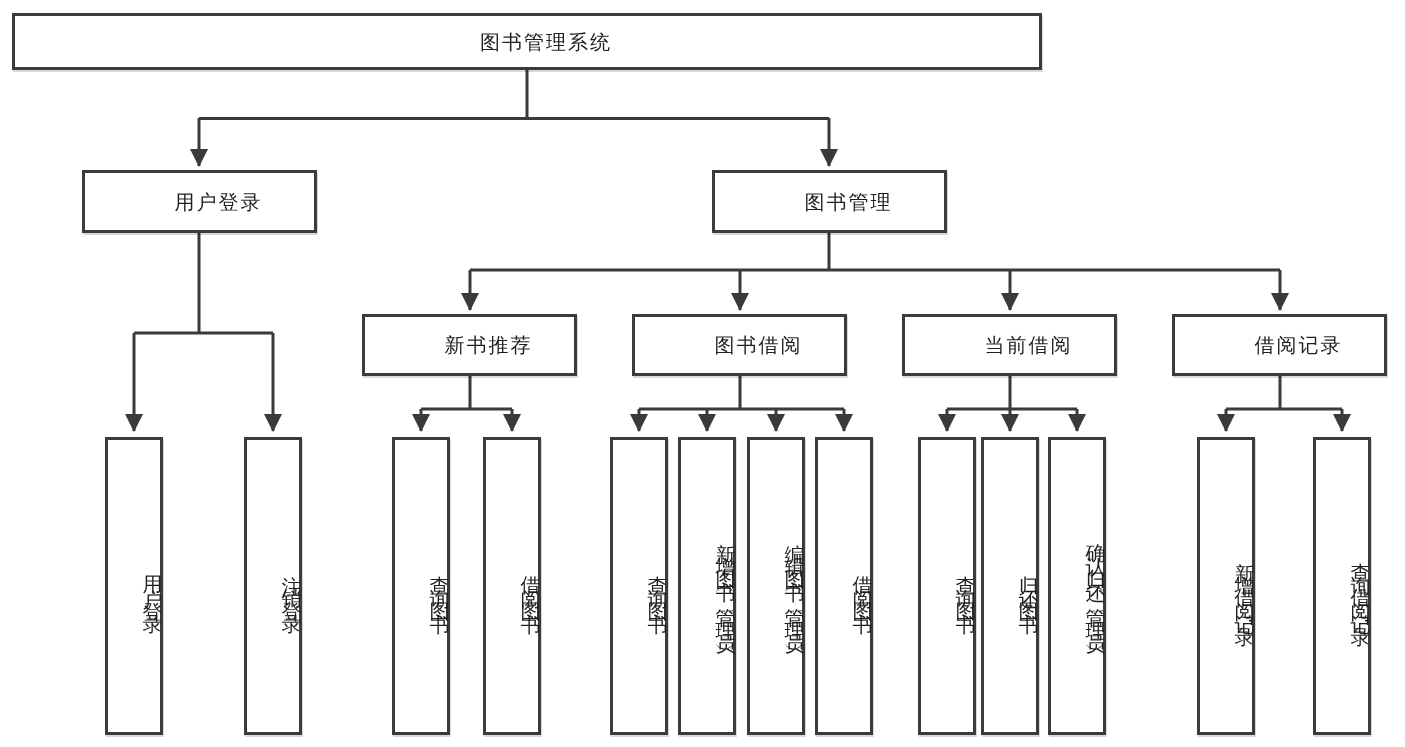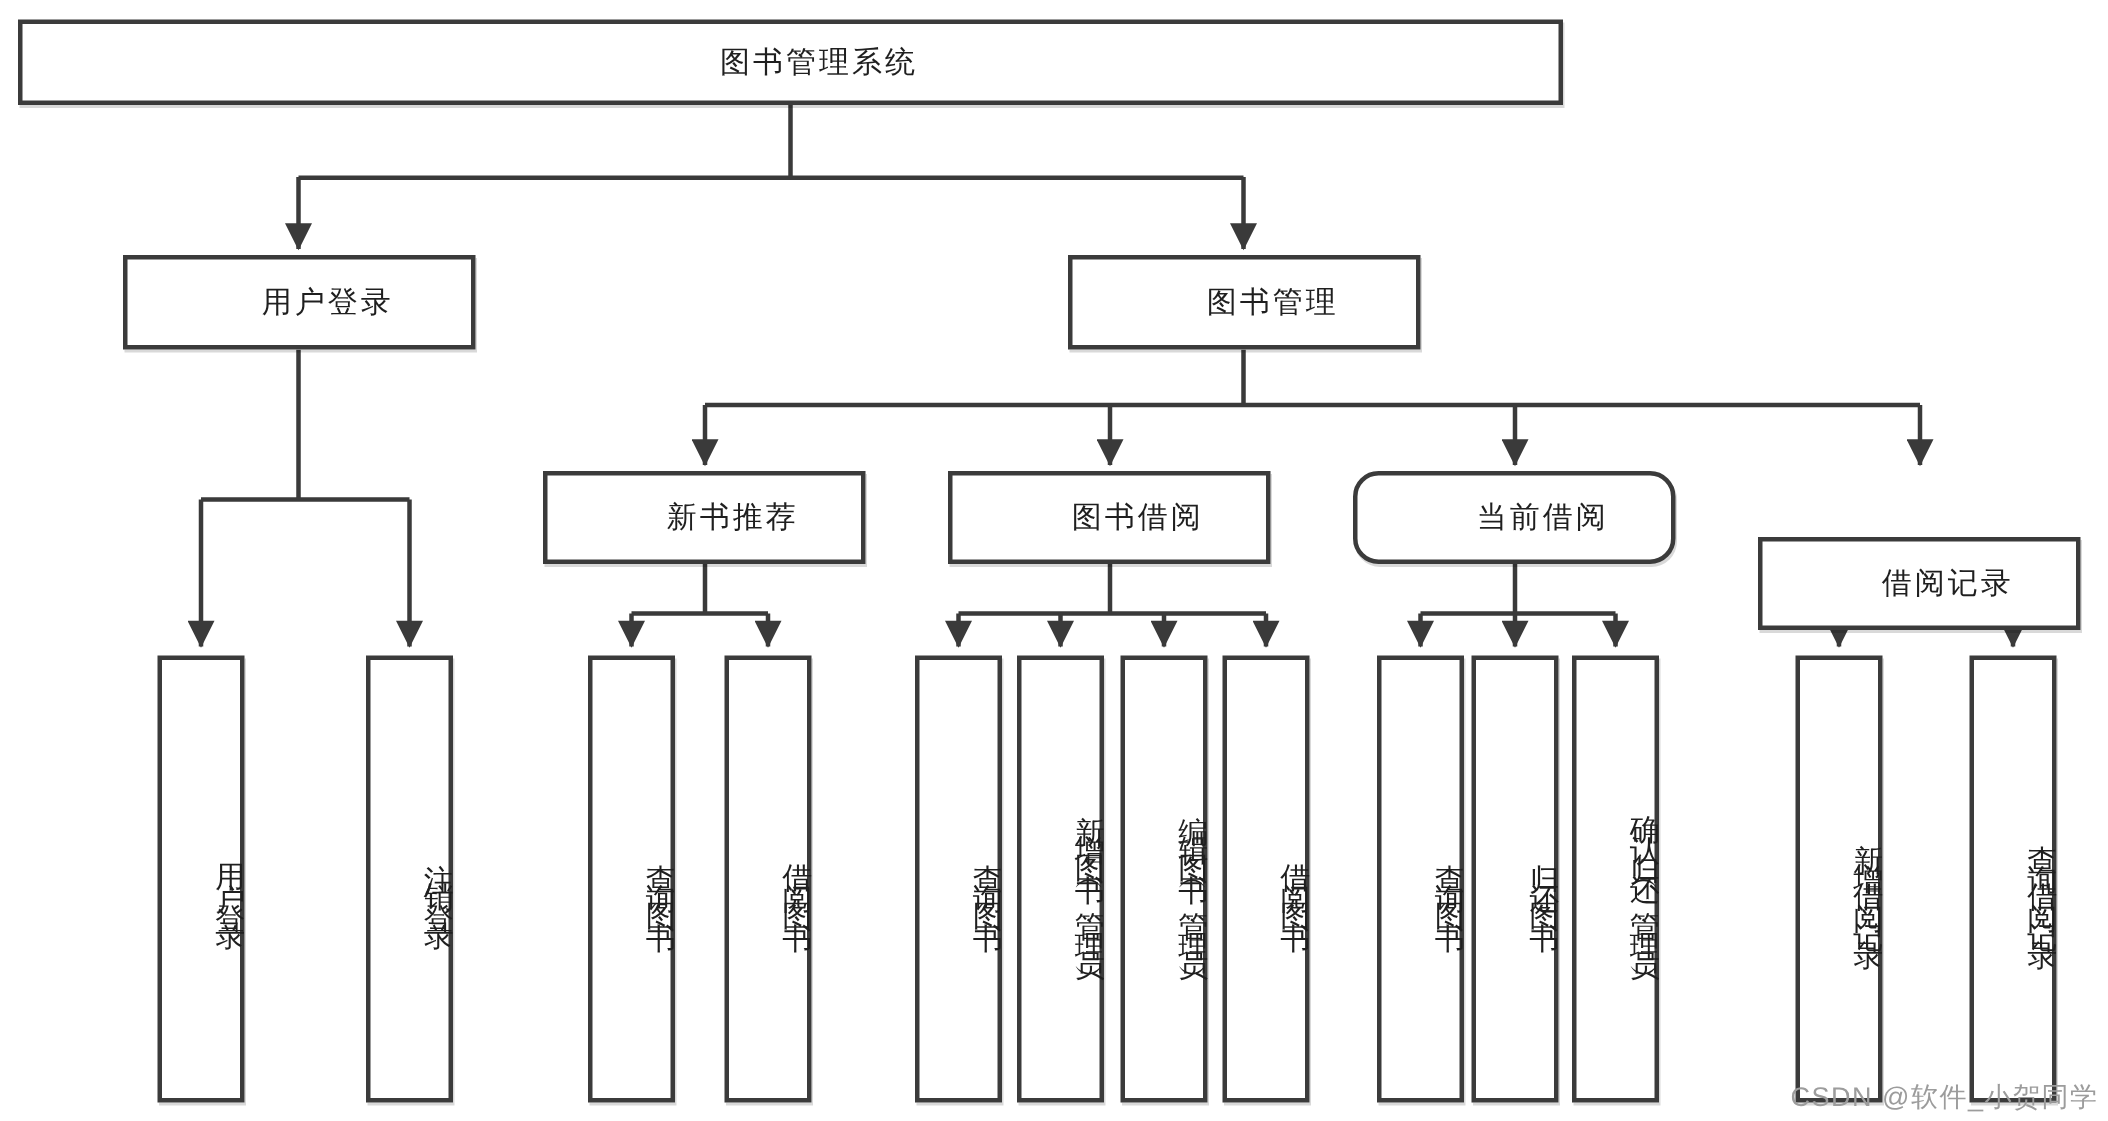--- a/index.html
+++ b/index.html
@@ -82,35 +82,34 @@
     </g>
   </svg>
 
   <div class="box" style="left:12px;top:13px;width:1030px;height:57px;">图书管理系统</div>
 
   <div class="box" style="left:82px;top:170px;width:235px;height:63px;">用户登录</div>
   <div class="box" style="left:712px;top:170px;width:235px;height:63px;text-align:center;">图书管理</div>
 
   <div class="box" style="left:362px;top:314px;width:215px;height:62px;">新书推荐</div>
   <div class="box" style="left:632px;top:314px;width:215px;height:62px;">图书借阅</div>
-  <div class="box" style="left:902px;top:314px;width:215px;height:62px;border-radius:17px;">当前借阅</div>
-  <div class="box" style="left:1172px;top:314px;width:215px;height:62px;margin-top:44px;">借阅记录</div>
+  <div class="box" style="left:902px;top:314px;width:215px;height:62px;">当前借阅</div>
+  <div class="box" style="left:1172px;top:314px;width:215px;height:62px;">借阅记录</div>
 
   <div class="box vbox" style="left:105px;top:437px;width:58px;height:298px;">用户登录</div>
   <div class="box vbox" style="left:244px;top:437px;width:58px;height:298px;">注销登录</div>
 
   <div class="box vbox" style="left:392px;top:437px;width:58px;height:298px;">查询图书</div>
   <div class="box vbox" style="left:483px;top:437px;width:58px;height:298px;">借阅图书</div>
 
   <div class="box vbox" style="left:610px;top:437px;width:58px;height:298px;">查询图书</div>
   <div class="box vbox" style="left:678px;top:437px;width:58px;height:298px;">新增图书（管理员）</div>
   <div class="box vbox" style="left:747px;top:437px;width:58px;height:298px;">编辑图书（管理员）</div>
   <div class="box vbox" style="left:815px;top:437px;width:58px;height:298px;">借阅图书</div>
 
   <div class="box vbox" style="left:918px;top:437px;width:58px;height:298px;">查询图书</div>
   <div class="box vbox" style="left:981px;top:437px;width:58px;height:298px;">归还图书</div>
   <div class="box vbox" style="left:1048px;top:437px;width:58px;height:298px;">确认归还（管理员）</div>
 
   <div class="box vbox" style="left:1197px;top:437px;width:58px;height:298px;">新增借阅记录</div>
   <div class="box vbox" style="left:1313px;top:437px;width:58px;height:298px;">查询借阅记录</div>
 
-  <div class="watermark">CSDN @软件_小贺同学</div>
 </div>
 
 </body></html>

